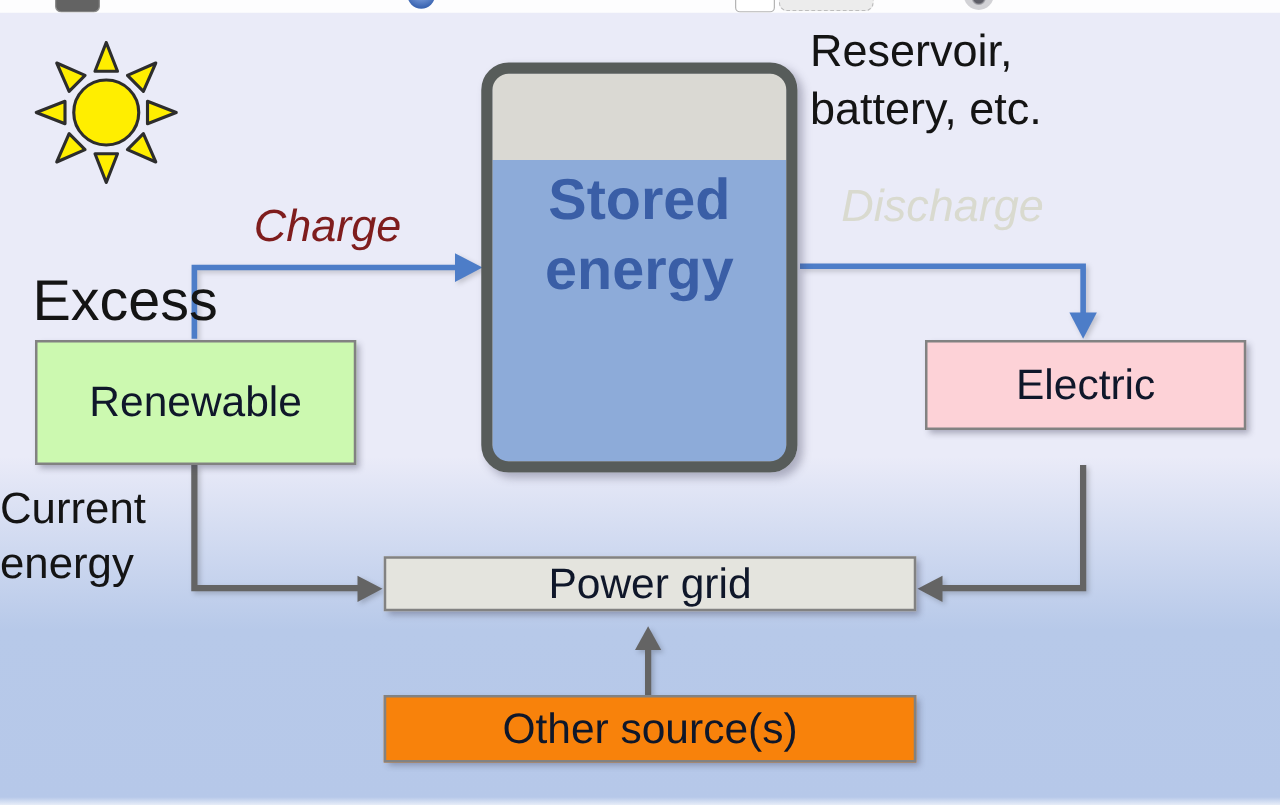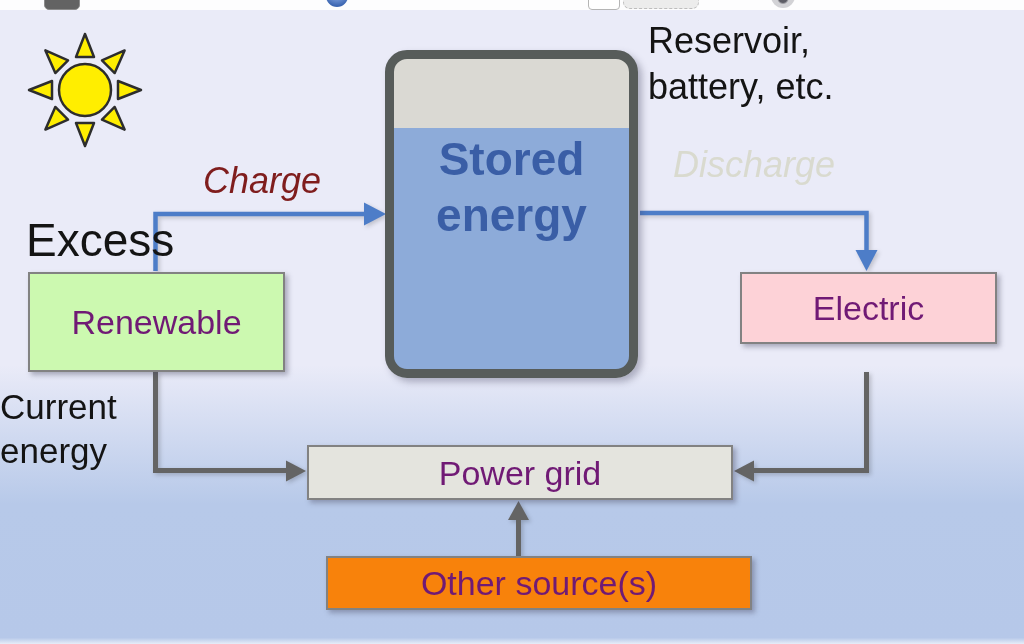--- a/index.html
+++ b/index.html
@@ -33,26 +33,26 @@
       #eaebf8 0%, #eaebf8 56%, #b7c9e9 78%, #b6c8e9 99%, #e7edf8 100%);
   }
   
   .arrows{position:absolute;left:0;top:0;width:1024px;height:644px;z-index:10;}
   
   .node{
     position:absolute;box-sizing:border-box;z-index:20;
     border:2px solid #828282;
     box-shadow:3px 3px 5px rgba(70,70,95,.4);
     display:flex;flex-direction:column;justify-content:center;
-    font-size:34px;line-height:46px;color:#701a75;text-align:center;
+    font-size:34px;line-height:46px;color:#0f172a;text-align:center;
   }
   .node-renewable{left:28px;top:272px;width:257px;height:100px;background:#ccf9b0;}
   .node-generator{left:740px;top:272px;width:257px;height:72px;background:#fdd2d7;}
-  .node-grid{left:307px;top:445px;width:426px;height:55px;background:#e4e4de;line-height:50px;}
-  .node-other{left:307px;top:556px;width:426px;height:54px;background:#f8820b;line-height:50px;margin-left:19px;}
+  .node-grid{left:307px;top:445px;width:426px;height:44px;background:#e4e4de;line-height:50px;}
+  .node-other{left:307px;top:556px;width:426px;height:54px;background:#f8820b;line-height:50px;}
   .tank{
     position:absolute;left:385px;top:50px;width:253px;height:328px;z-index:20;
     box-sizing:border-box;border:9px solid #575c5a;border-radius:22px;
     background:linear-gradient(180deg,#dad9d3 0,#dad9d3 69px,#8dabd9 69px);
     box-shadow:4px 4px 7px rgba(60,60,90,.35);
     display:flex;flex-direction:column;align-items:center;justify-content:flex-start;
     padding-top:72px;overflow:hidden;
     font-size:46px;line-height:56px;font-weight:bold;color:#3a5ea6;text-align:center;
   }
   

